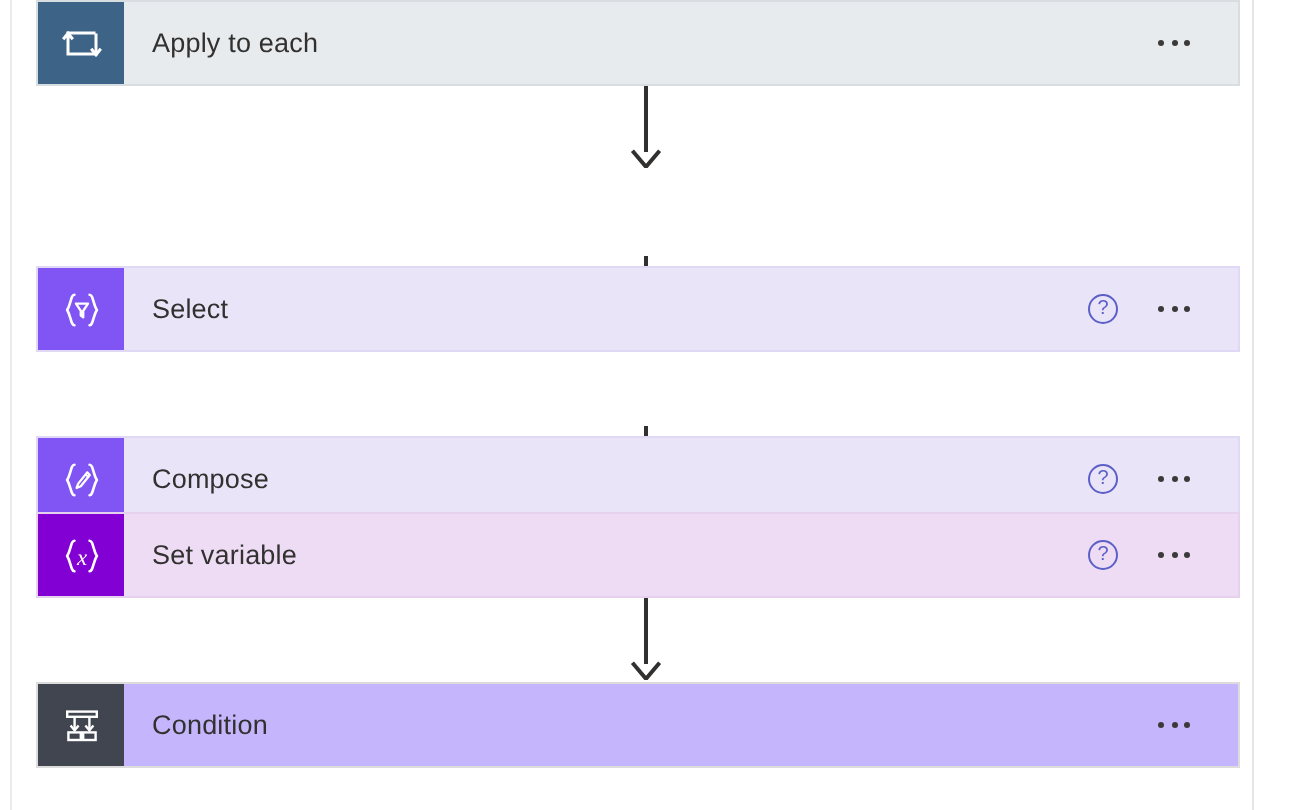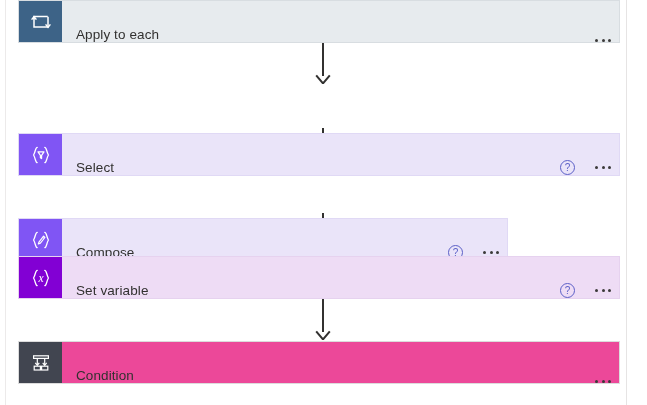--- a/index.html
+++ b/index.html
@@ -56,23 +56,23 @@
     width: 43px;
     min-width: 43px;
     display: flex;
     align-items: center;
     justify-content: center;
   }
 
   .step-body {
     flex: 1;
     display: flex;
-    align-items: flex-end;
+    align-items: center;
     padding-left: 14px;
-    padding-right: 2px;
+    padding-right: 18px;
     min-width: 0;
   }
 
   .step-title {
     font-size: 13.5px;
     color: #323130;
     letter-spacing: 0.1px;
     white-space: nowrap;
     overflow: hidden;
     text-overflow: ellipsis;
@@ -115,21 +115,21 @@
   
   .step.tone-loop      { background: #e7ebee; border-color: #d8dde1; }
   .step.tone-loop .step-icon { background: #3d6387; }
 
   .step.tone-data      { background: #eae4f9; border-color: #e0d9f5; margin-top: 48px; }
   .step.tone-data .step-icon { background: #8055f4; }
 
   .step.tone-variable  { background: #eedcf5; border-color: #e6d2ef; }
   .step.tone-variable .step-icon { background: #8200d4; }
 
-  .step.tone-control   { background: #ec4899; border-color: #dcdcdc; }
+  .step.tone-control   { background: #c4b5fd; border-color: #dcdcdc; }
   .step.tone-control .step-icon { background: #414550; }
 
   
   .connector {
     position: absolute;
     left: 315px;
     width: 16px;
   }
   .connector .stem {
     position: absolute;
@@ -221,21 +221,21 @@
         <div class="step-actions">
           <div class="help-icon">?</div>
           <div class="ellipsis">
             <i></i>
             <i></i>
             <i></i>
           </div>
         </div>
       </div>
     </div>
-    <div class="step tone-data" style="top: 170px; width: 490px;">
+    <div class="step tone-data" style="top: 170px; width: 602px;">
       <div class="step-icon">
         <svg class="icon-svg" width="24" height="24" viewBox="0 0 24 24">
           <path d="M8.2 4.4 C6.4 4.4 6.6 8.6 4.6 12 C6.6 15.4 6.4 19.6 8.2 19.6" fill="none" stroke="#ffffff" stroke-width="1.3" stroke-linecap="round"></path>
           <path d="M15.8 4.4 C17.6 4.4 17.4 8.6 19.4 12 C17.4 15.4 17.6 19.6 15.8 19.6" fill="none" stroke="#ffffff" stroke-width="1.3" stroke-linecap="round"></path>
           <path d="M14.6 8.2 L10.1 13.8 L9.3 16 L11.4 15.1 L15.9 9.5 Z" fill="none" stroke="#ffffff" stroke-width="1.15" stroke-linejoin="round"></path>
           <path d="M13.7 9.3 L14.9 10.3" fill="none" stroke="#ffffff" stroke-width="1"></path>
         </svg>
       </div>
       <div class="step-body">
         <span class="step-title">Compose</span>

